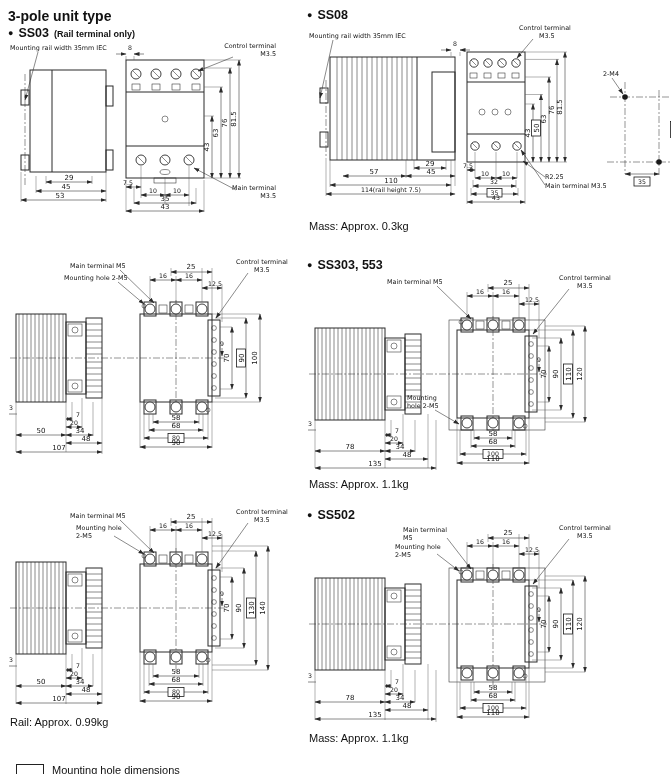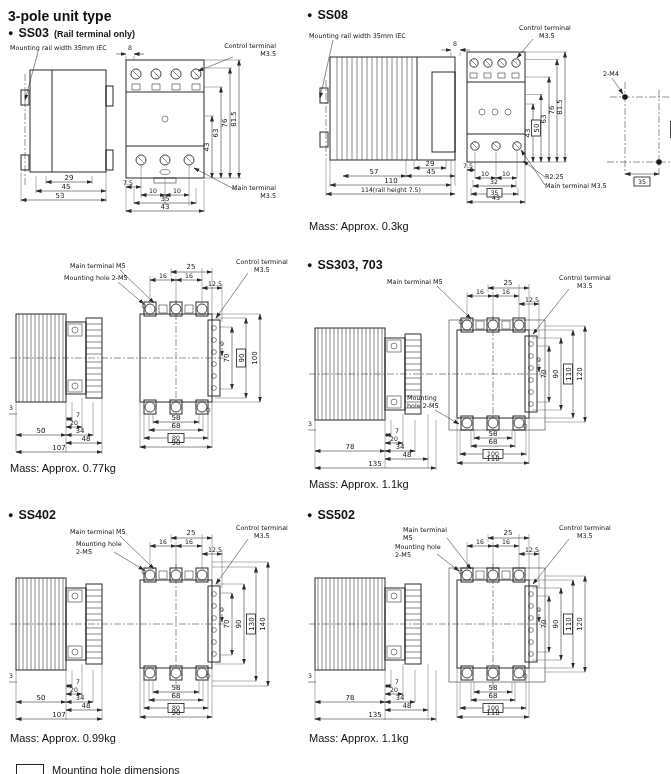--- a/index.html
+++ b/index.html
@@ -372,29 +372,28 @@
           <text x="168" y="189" text-anchor="middle">90</text>
         </g>
         <text class="lb" x="62" y="12">Main terminal M5</text>
         <line class="tn" x1="112" y1="14" x2="146" y2="47" marker-end="url(#a202)"></line>
         <text class="lb" x="56" y="24">Mounting hole 2-M5</text>
         <line class="tn" x1="110" y1="26" x2="136" y2="48" marker-end="url(#a202)"></line>
         <text class="lb" x="228" y="8">Control terminal</text>
         <text class="lb" x="246" y="16">M3.5</text>
         <line class="tn" x1="240" y1="17" x2="208" y2="62" marker-end="url(#a202)"></line>
       </svg>
-      <p class="mass">Mass: Approx. 0.77kg</p>
     </section>
   </div>
 
   <div class="cell r2">
     <section class="panel">
       <h3>
             <span class="bullet"></span>
-          <span>SS303, 703</span>
+          <span>SS303, 553</span>
           </h3>
       <svg width="330" height="204" viewBox="0 0 330 204">
         <defs>
               <marker id="a303" markerWidth="6" markerHeight="6" refX="5.5" refY="3" orient="auto-start-reverse" markerUnits="userSpaceOnUse">
                 <path d="M0,1L6,3L0,5z" fill="#2a2a2a"></path>
               </marker>
             </defs>
         <line class="cl" x1="2" y1="102" x2="240" y2="102"></line>
         <line class="cl" x1="186" y1="44" x2="186" y2="162"></line>
         <g>
@@ -505,24 +504,20 @@
         <text class="lb" x="252" y="8">Control terminal</text>
         <text class="lb" x="270" y="16">M3.5</text>
         <line class="tn" x1="262" y1="17" x2="226" y2="62" marker-end="url(#a303)"></line>
       </svg>
       <p class="mass">Mass: Approx. 1.1kg</p>
     </section>
   </div>
 
   <div class="cell">
     <section class="panel">
-      <h3>
-            <span class="bullet"></span>
-          <span>SS402</span>
-          </h3>
       <svg width="278" height="208" viewBox="0 0 278 208">
         <defs>
               <marker id="a402" markerWidth="6" markerHeight="6" refX="5.5" refY="3" orient="auto-start-reverse" markerUnits="userSpaceOnUse">
                 <path d="M0,1L6,3L0,5z" fill="#2a2a2a"></path>
               </marker>
             </defs>
         <line class="cl" x1="2" y1="102" x2="218" y2="102"></line>
         <line class="cl" x1="168" y1="42" x2="168" y2="166"></line>
         <g>
           <rect class="ln" x="8" y="56" width="50" height="92"></rect>
@@ -625,21 +620,21 @@
         </g>
         <text class="lb" x="62" y="12">Main terminal M5</text>
         <line class="tn" x1="112" y1="14" x2="146" y2="47" marker-end="url(#a402)"></line>
         <text class="lb" x="68" y="24">Mounting hole</text>
         <text class="lb" x="68" y="32">2-M5</text>
         <line class="tn" x1="106" y1="30" x2="136" y2="48" marker-end="url(#a402)"></line>
         <text class="lb" x="228" y="8">Control terminal</text>
         <text class="lb" x="246" y="16">M3.5</text>
         <line class="tn" x1="240" y1="17" x2="208" y2="62" marker-end="url(#a402)"></line>
       </svg>
-      <p class="mass">Mass: Approx. 0.99kg</p>
+      <p class="mass">Rail: Approx. 0.99kg</p>
     </section>
   </div>
 
   <div class="cell">
     <section class="panel">
       <h3>
             <span class="bullet"></span>
           <span>SS502</span>
           </h3>
       <svg width="330" height="208" viewBox="0 0 330 208">

